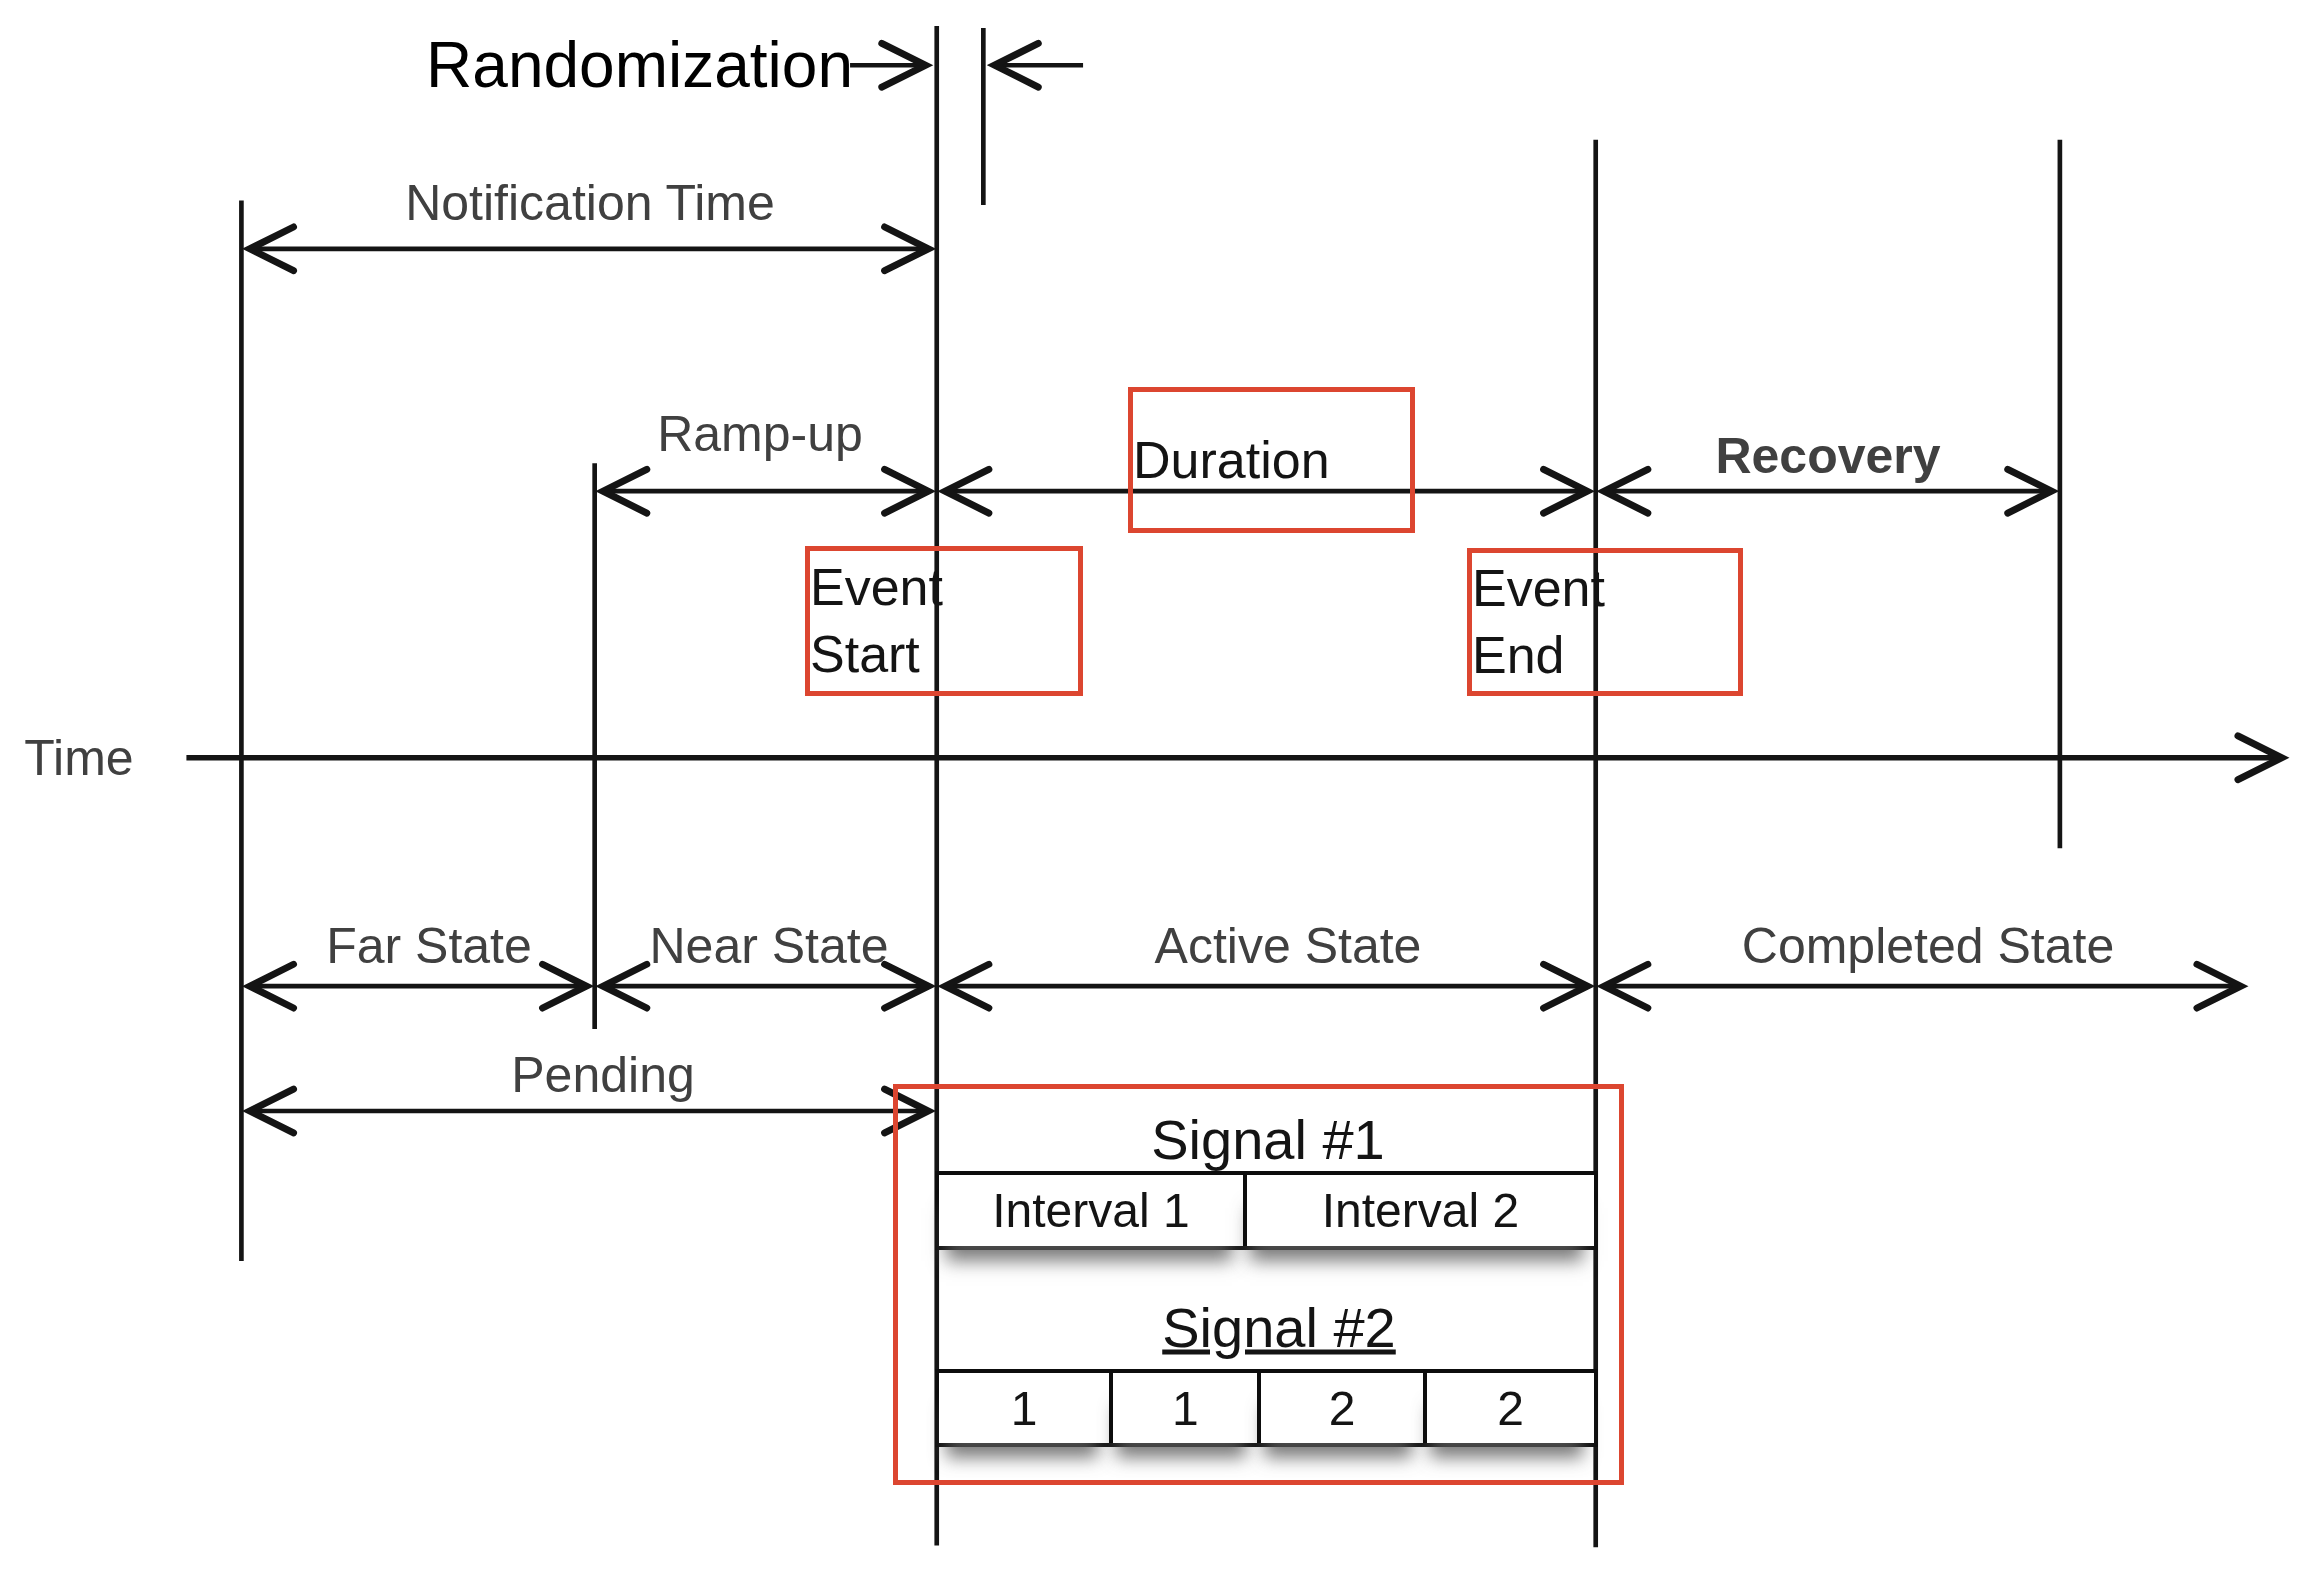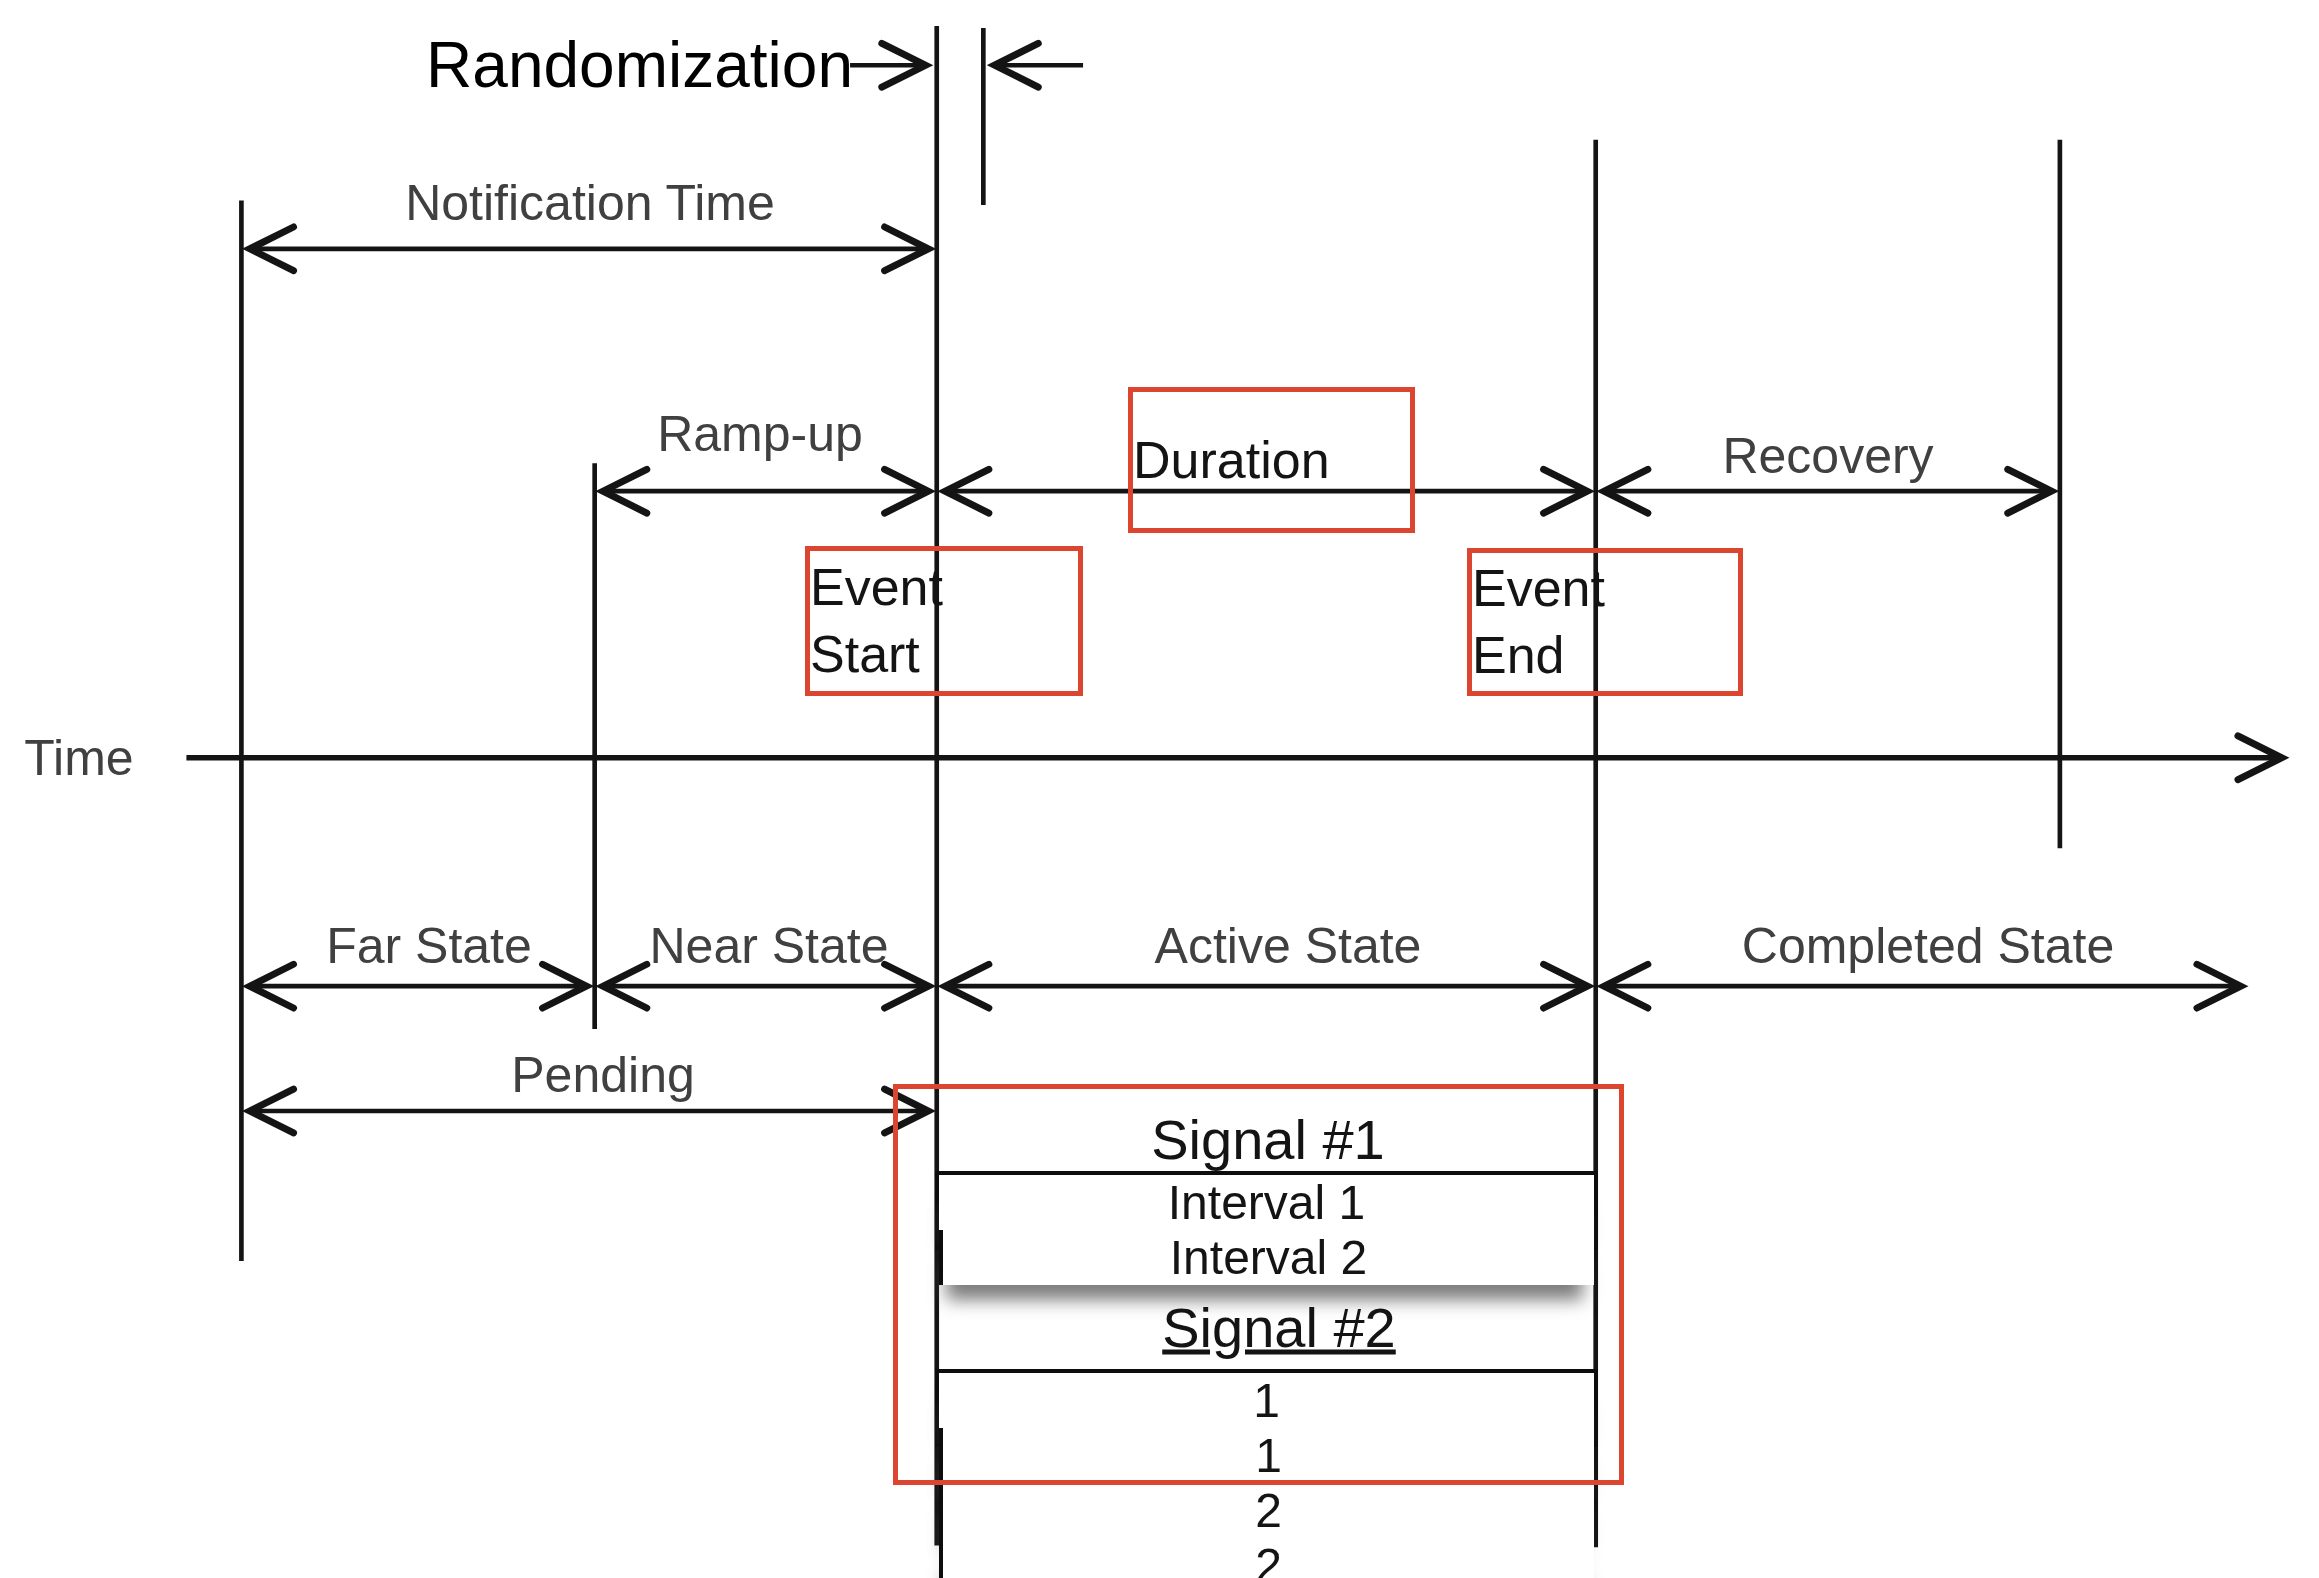--- a/index.html
+++ b/index.html
@@ -67,21 +67,20 @@
     font-size: 56px;
     white-space: nowrap;
   }
 
   .signal-row {
     position: absolute;
     display: flex;
     box-sizing: border-box;
     border: 4.7px solid #0d0d0d;
     background: #ffffff;
-    flex-direction: column;
   }
   .signal-cell {
     display: flex;
     align-items: center;
     justify-content: center;
     font-size: 48px;
     background: #ffffff;
     box-sizing: border-box;
     box-shadow: -1.9px 24px 17px -9.3px rgba(90, 90, 90, 0.8);
   }
@@ -124,21 +123,21 @@
   </svg>
 
   <div class="lbl" style="left:79px; top:758px;">Time</div>
 
   <div class="lbl-right" style="right:1466px; top:65px;">Randomization</div>
 
   <div class="lbl" style="left:590px; top:203px;">Notification Time</div>
 
   <div class="lbl" style="left:760px; top:434px;">Ramp-up</div>
 
-  <div class="lbl" style="left:1828px; top:456px;">Recovery</div>
+  <div class="lbl" style="left:1828px; top:456px;font-weight:bold;">Recovery</div>
 
   <div class="lbl" style="left:429px; top:946px;">Far State</div>
   <div class="lbl" style="left:769px; top:946px;">Near State</div>
   <div class="lbl" style="left:1288px; top:946px;">Active State</div>
   <div class="lbl" style="left:1928px; top:946px;">Completed State</div>
 
   <div class="lbl" style="left:603px; top:1075px;">Pending</div>
 
   <div class="redbox center" style="left:1128px; top:387px; width:287px; height:146px;">
     <span>Duration</span>

